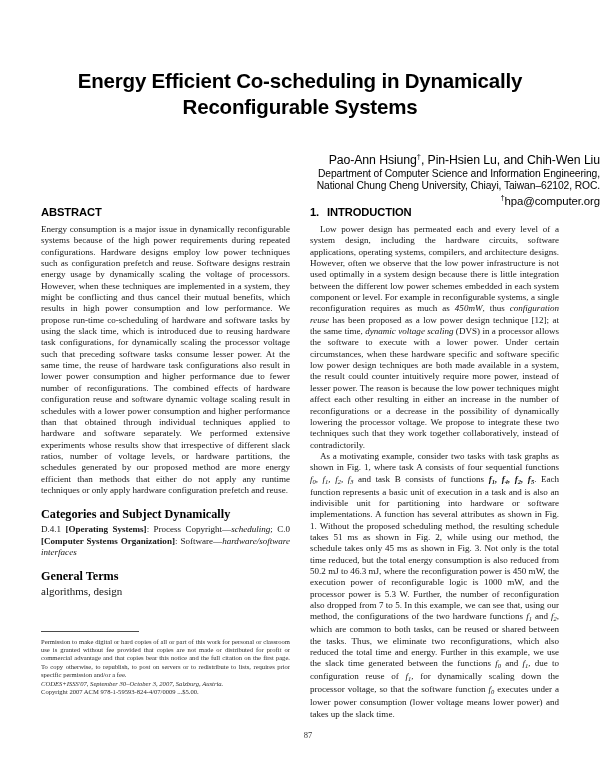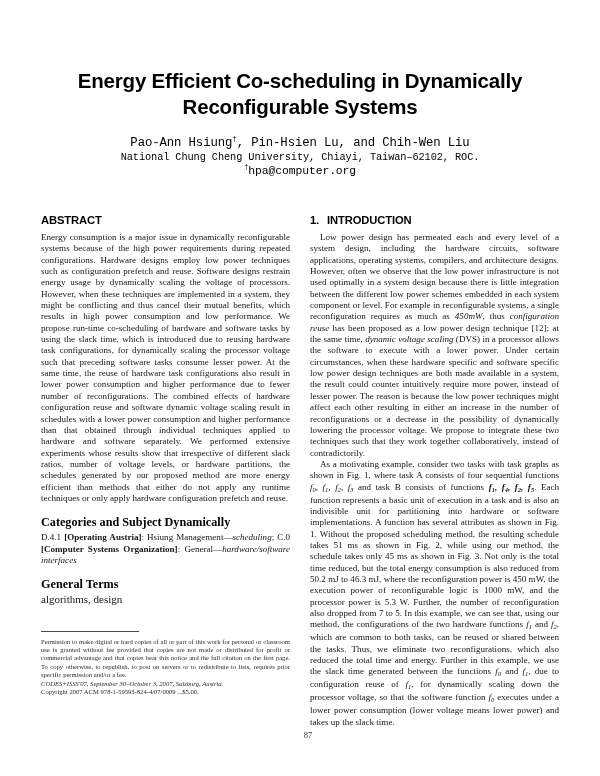--- a/index.html
+++ b/index.html
@@ -24,23 +24,23 @@
   .paper-title {
     font-family: "Liberation Sans", sans-serif;
     font-weight: bold;
     font-size: 20.5px;
     line-height: 26px;
     letter-spacing: -0.2px;
     margin: 0 68px;
     color: #000;
   }
   .authors-block {
-    margin-top: 16px;
-    text-align: center;
-    font-family: Liberation Mono, monospace;
+    margin-top: 33px;
+    text-align: right;
+    font-family: Liberation Sans, sans-serif;
     color: #000;
   }
   .author-names {
     font-size: 12.3px;
     line-height: 15px;
     letter-spacing: -0.1px;
   }
   .affiliation-line {
     font-size: 10.3px;
     line-height: 12.4px;
@@ -61,21 +61,21 @@
   
   .columns {
     position: absolute;
     top: 198px;
     left: 41px;
     width: 518px;
     height: 520px;
   }
   .col {
     position: absolute;
-    top: 16px;
+    top: 8px;
     width: 249px;
   }
   .col-left  { left: 0; }
   .col-right { left: 269px; }
 
   .sec-head {
     font-family: "Liberation Sans", sans-serif;
     font-weight: bold;
     font-size: 11.2px;
     line-height: 13px;
@@ -183,34 +183,35 @@
 
 <div class="page">
 
   <div class="title-block">
     <h1 class="paper-title">Energy Efficient Co-scheduling in Dynamically Reconfigurable Systems</h1>
 
     <div class="authors-block">
       <div class="author-names">
         <span>Pao-Ann Hsiung</span><span class="dagger">†</span><span>, Pin-Hsien Lu, and Chih-Wen Liu</span>
       </div>
+      <div class="affiliation-line">Department of Computer Science and Information Engineering,</div>
       <div class="affiliation-line">National Chung Cheng University, Chiayi, Taiwan–62102, ROC.</div>
       <div class="email-line"><span class="dagger">†</span><span>hpa@computer.org</span></div>
     </div>
   </div>
 
   <div class="columns">
 
     <div class="col col-left">
 
       <h2 class="sec-head">ABSTRACT</h2>
       <p class="body">Energy consumption is a major issue in dynamically reconfigurable systems because of the high power requirements during repeated configurations. Hardware designs employ low power techniques such as configuration prefetch and reuse. Software designs restrain energy usage by dynamically scaling the voltage of processors. However, when these techniques are implemented in a system, they might be conflicting and thus cancel their mutual benefits, which results in high power consumption and low performance. We propose run-time co-scheduling of hardware and software tasks by using the slack time, which is introduced due to reusing hardware task configurations, for dynamically scaling the processor voltage such that preceding software tasks consume lesser power. At the same time, the reuse of hardware task configurations also result in lower power consumption and higher performance due to fewer number of reconfigurations. The combined effects of hardware configuration reuse and software dynamic voltage scaling result in schedules with a lower power consumption and higher performance than that obtained through individual techniques applied to hardware and software separately. We performed extensive experiments whose results show that irrespective of different slack ratios, number of voltage levels, or hardware partitions, the schedules generated by our proposed method are more energy efficient than methods that either do not apply any runtime techniques or only apply hardware configuration prefetch and reuse.</p>
 
       <h2 class="sec-head-serif">Categories and Subject Dynamically</h2>
-      <p class="cat-body"><span>D.4.1</span> <b>[Operating Austria]</b><span>: Hsiung Management—</span><i>scheduling</i><span>; C.0</span> <b>[Computer Systems Organization]</b><span>: General—</span><i>hardware/software interfaces</i></p>
+      <p class="cat-body"><span>D.4.1</span> <b>[Operating Systems]</b><span>: Process Copyright—</span><i>scheduling</i><span>; C.0</span> <b>[Computer Systems Organization]</b><span>: Software—</span><i>hardware/software interfaces</i></p>
 
       <h2 class="sec-head-serif">General Terms</h2>
       <p class="terms-body">algorithms, design</p>
     </div>
 
     <div class="col col-right">
 
       <h2 class="sec-head"><span class="sec-head-num">1.</span><span>INTRODUCTION</span></h2>
 
       <p class="body indent"><span>Low power design has permeated each and every level of a system design, including the hardware circuits, software applications, operating systems, compilers, and architecture designs. However, often we observe that the low power infrastructure is not used optimally in a system design because there is little integration between the different low power schemes embedded in each system component or level. For example in reconfigurable systems, a single reconfiguration requires as much as </span><em class="it">450mW</em><span>, thus </span><em class="it">configuration reuse</em><span> has been proposed as a low power design technique [12]; at the same time, </span><em class="it">dynamic voltage scaling</em><span> (DVS) in a processor allows the software to execute with a lower power. Under certain circumstances, when these hardware specific and software specific low power design techniques are both made available in a system, the result could counter intuitively require more power, instead of lesser power. The reason is because the low power techniques might affect each other resulting in either an increase in the number of reconfigurations or a decrease in the possibility of dynamically lowering the processor voltage. We propose to integrate these two techniques such that they work together collaboratively, instead of contradictorily.</span></p>

